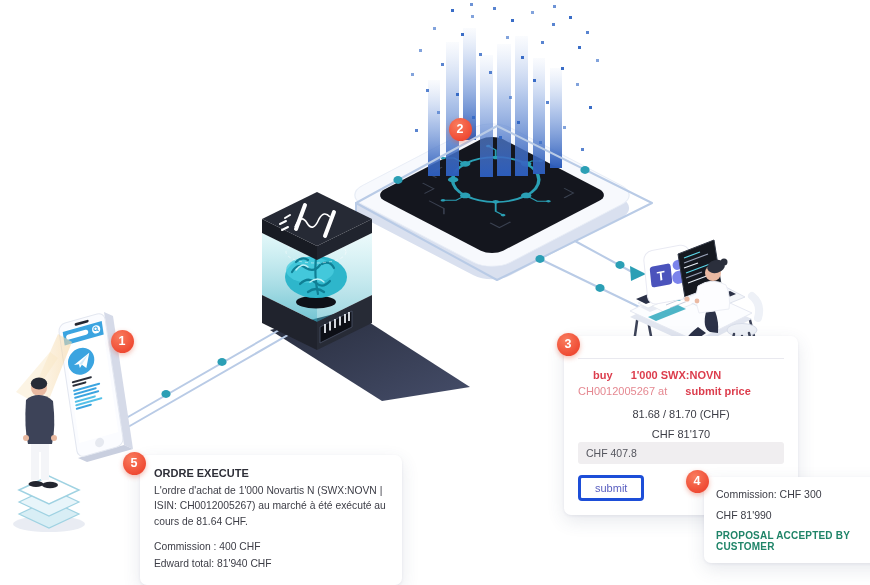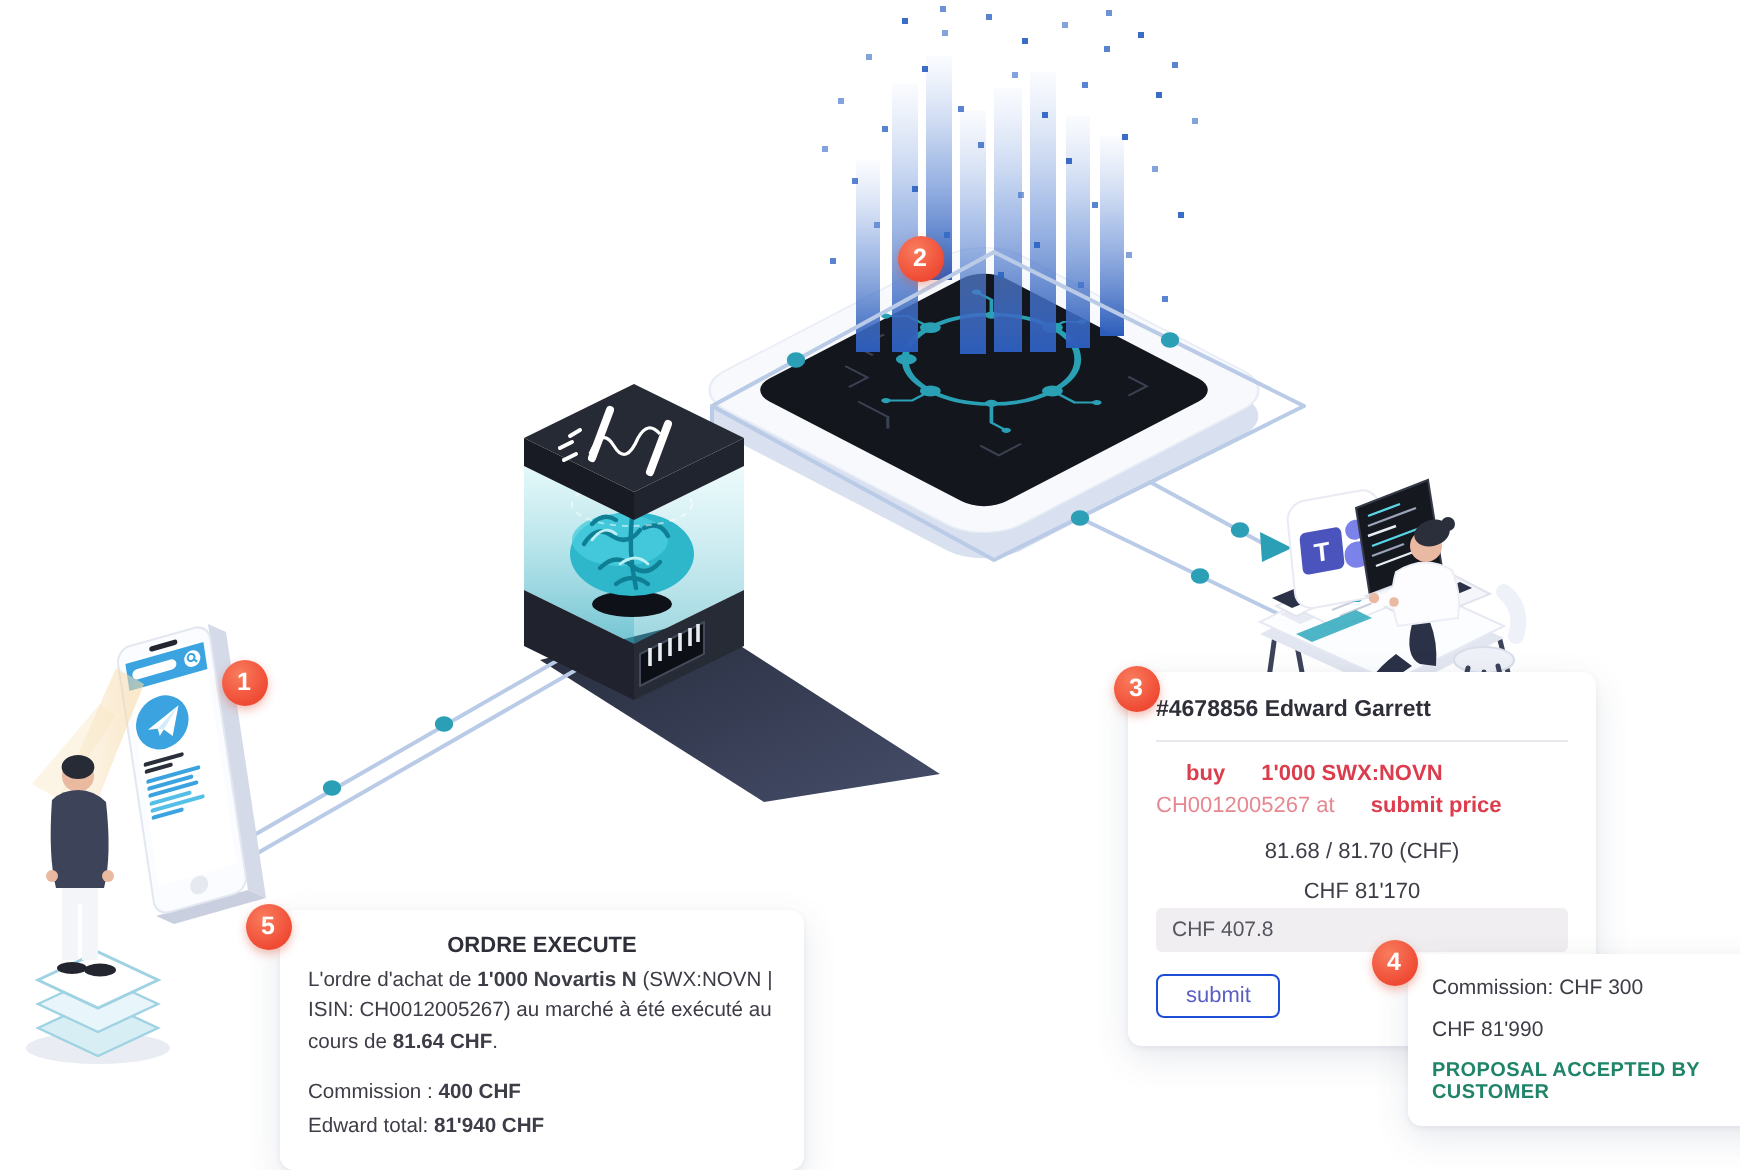--- a/index.html
+++ b/index.html
@@ -17,47 +17,47 @@
     position:absolute;width:23px;height:23px;border-radius:50%;
     background:radial-gradient(circle at 38% 30%, #f97c5e, #ef4a33 72%);
     color:#fff;font-size:12.5px;font-weight:bold;display:flex;align-items:center;justify-content:center;
     box-shadow:0 2px 5px rgba(220,80,50,.38);z-index:6;
   }
   .card{
     position:absolute;background:#fff;border-radius:7px;z-index:5;
     box-shadow:0 6px 18px rgba(60,70,110,.12), 0 1px 3px rgba(60,70,110,.08);
     color:var(--ink);
   }
-  .card .b{font-weight:bold;}
+  .card .b{font-weight:normal;}
   .red{color:var(--red);} .red-light{color:var(--red-light);text-align:right;}
   
   #order-card{left:564px;top:336px;width:206px;padding:13px 14px 14px;}
   #order-card .title{font-size:11.5px;font-weight:bold;color:var(--ink-strong);}
   #order-card .divider{height:1px;background:#e9e9ef;margin:9px 0 9px;}
   #order-card .order-line{font-size:11px;line-height:1.45;font-weight:bold;}
   #order-card .order-line .red{font-weight:bold;padding-left:15px;}
   #order-card .order-line .red-light{font-weight:normal;}
   #order-card .plain{font-size:11px;margin-top:8px;color:#3c3d46;text-align:center;}
   #order-card input{
     margin-top:2px;width:100%;box-sizing:border-box;height:22px;border:none;outline:none;
     background:#f0eef0;border-radius:3px;font-size:10.5px;color:#55565e;padding:0 8px;
     font-family:"Liberation Sans", sans-serif;
   }
   #order-card button{
-    margin-top:11px;background:#fff;border:1px solid #1d4ed8;border-radius:4px;
+    margin-top:11px;background:#fff;border:3px solid #1d4ed8;border-radius:4px;
     color:#5a5fc0;font-size:11px;padding:4px 14px;cursor:pointer;
     font-family:"Liberation Sans", sans-serif;
   }
   
   #commission-card{left:704px;top:477px;width:164px;padding:11px 12px;}
   #commission-card .row{font-size:10.5px;margin-bottom:9px;color:#3c3d46;}
   #commission-card .status{font-size:10px;font-weight:bold;color:var(--green);letter-spacing:.2px;margin-bottom:0;}
   
   #execution-card{left:140px;top:455px;width:234px;padding:12px 14px 13px;}
-  #execution-card .title{font-size:11px;font-weight:bold;color:var(--ink-strong);margin-bottom:4px;text-align:center;}
+  #execution-card .title{font-size:11px;font-weight:bold;color:var(--ink-strong);margin-bottom:4px;}
   #execution-card .body{font-size:10.3px;line-height:1.5;color:#3c3d46;}
   #execution-card .gap{height:10px;}
   #execution-card .row{font-size:10.3px;line-height:1.6;color:#3c3d46;}
 </style>
 </head>
 <body>
 
 <div id="stage">
 
 <svg id="scene" width="870" height="585" viewBox="0 0 870 585">
@@ -399,21 +399,20 @@
       <span>3</span>
     </div>
 <div class="marker" style="left:685.5px;top:469.5px">
       <span>4</span>
     </div>
 <div class="marker" style="left:122.5px;top:451.5px">
       <span>5</span>
     </div>
 
 <div class="card" id="order-card">
-  <div class="title">#4678856 Edward Garrett</div>
   <div class="divider"></div>
   <div class="order-line"><span class="red">buy </span><span class="red b">1'000 SWX:NOVN </span><span class="red-light">CH0012005267 at </span><span class="red b">submit price</span></div>
   <div class="plain">81.68 / 81.70 (CHF)</div>
   <div class="plain">CHF 81'170</div>
   <input type="text" value="CHF 407.8" style="">
   <button>submit</button>
 </div>
 
 <div class="card" id="commission-card">
   <div class="row">Commission: CHF 300</div>

